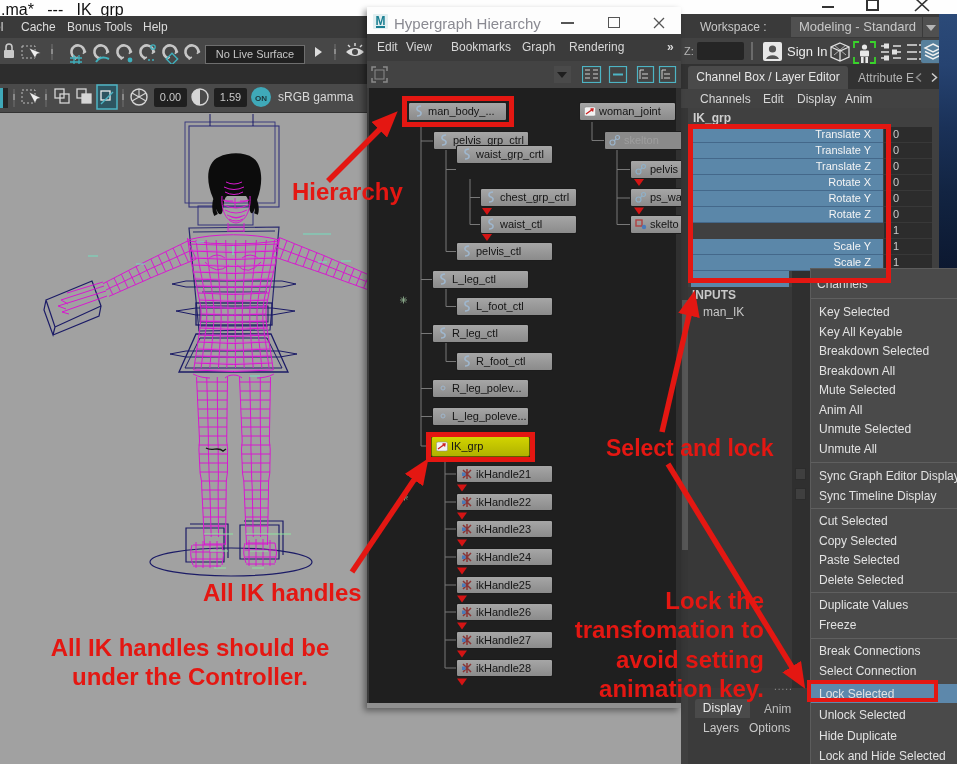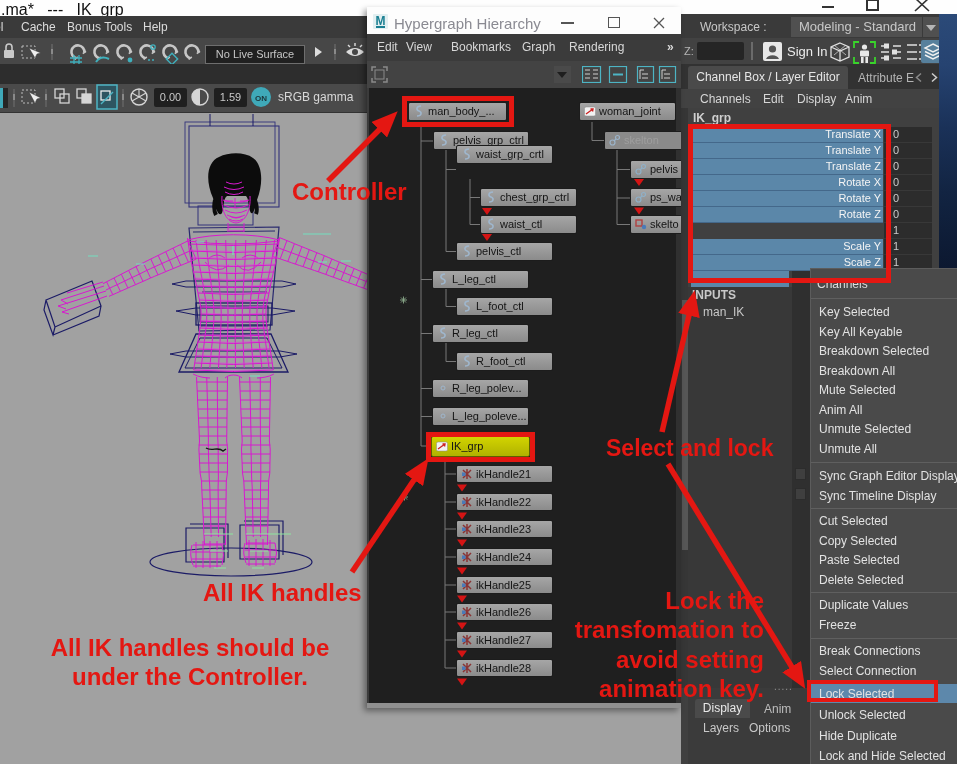--- a/index.html
+++ b/index.html
@@ -247,21 +247,21 @@
 
 <div class="abs" style="left:693px;top:111px;font-size:12px;font-weight:bold;color:#cfcfcf">IK_grp</div>
 
 <div class="abs" style="left:681px;top:108px;width:7px;height:580px;background:#363636"></div>
 <div class="abs" style="left:682px;top:300px;width:6px;height:250px;background:#565656"></div>
 <div class="abs" style="left:688px;top:287px;width:104px;height:401px;background:#383838"></div>
 <div class="abs" style="left:792px;top:268px;width:18px;height:496px;background:#2f2f2f"></div>
 
 <div id="chrows" class="abs" style="left:691px;top:127px;width:241px;height:145px">
   <style>
-    .crow{position:absolute;left:0;width:192px;height:16px;background:#5b87a9;border-bottom:1px solid #44688a;color:#f4f4f4;font-size:11px;line-height:15px;text-align:right;padding-right:2px}
+    .crow{position:absolute;left:0;width:192px;height:16px;background:#5b87a9;border-bottom:1px solid #44688a;color:#f4f4f4;font-size:11px;line-height:15px;text-align:right;padding-right:12px}
     .cval{position:absolute;left:193px;width:48px;height:16px;background:#2c2c2c;border-bottom:1px solid #383838;color:#c9c9c9;font-size:11px;line-height:15px;padding-left:9px}
   </style>
   <div class="crow" style="top:0">Translate X</div>
     <div class="cval" style="top:0">0</div>
   <div class="crow" style="top:16px">Translate Y</div>
     <div class="cval" style="top:16px">0</div>
   <div class="crow" style="top:32px">Translate Z</div>
     <div class="cval" style="top:32px">0</div>
   <div class="crow" style="top:48px">Rotate X</div>
     <div class="cval" style="top:48px">0</div>
@@ -530,18 +530,18 @@
       </marker>
     </defs>
     <g stroke="#e41712" stroke-width="5.5" fill="none">
       <line x1="328" y1="181" x2="392" y2="117" marker-end="url(#ah)"></line>
       <line x1="352" y1="572" x2="424" y2="465" marker-end="url(#ah)"></line>
       <line x1="662" y1="432" x2="693" y2="298" marker-end="url(#ah)"></line>
       <line x1="668" y1="464" x2="801" y2="682" marker-end="url(#ah)"></line>
     </g>
   </svg>
 
-  <div class="abs red" style="left:292px;top:178px;font-size:24px">Controller</div>
+  <div class="abs red" style="left:292px;top:178px;font-size:24px">Hierarchy</div>
   <div class="abs red" style="left:203px;top:579px;font-size:24px">All IK handles</div>
   <div class="abs red" style="left:40px;top:633px;width:300px;font-size:24px;line-height:29px;text-align:center">All IK handles should be<br>under the Controller.</div>
   <div class="abs red" style="left:606px;top:435px;font-size:23px">Select and lock</div>
   <div class="abs red" style="left:564px;top:586px;width:200px;font-size:24px;line-height:29.3px;text-align:right">Lock the<br>transfomation to<br>avoid setting<br>animation key.</div>
 </div>
 
 </body></html>

